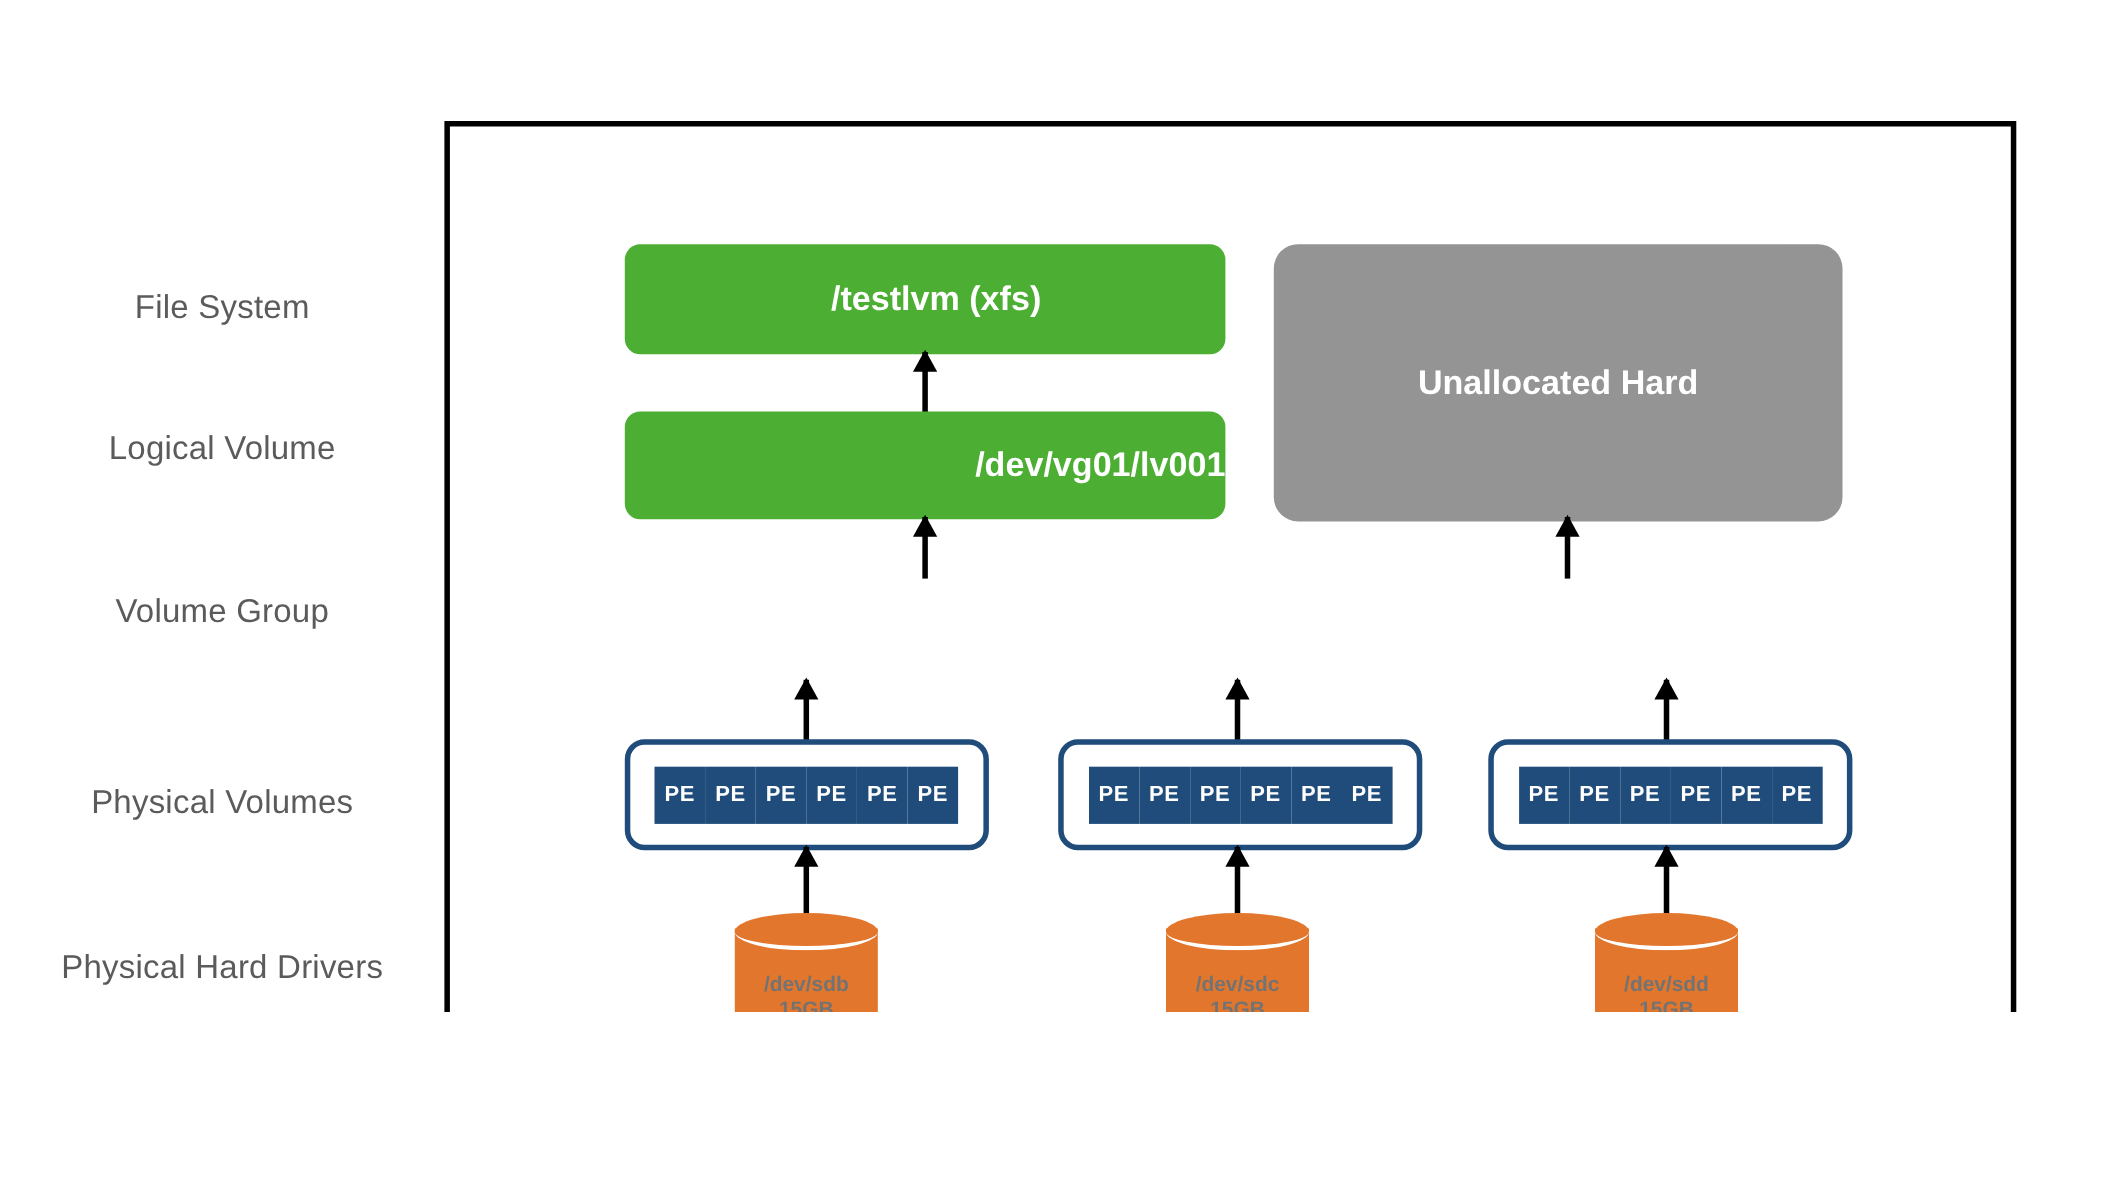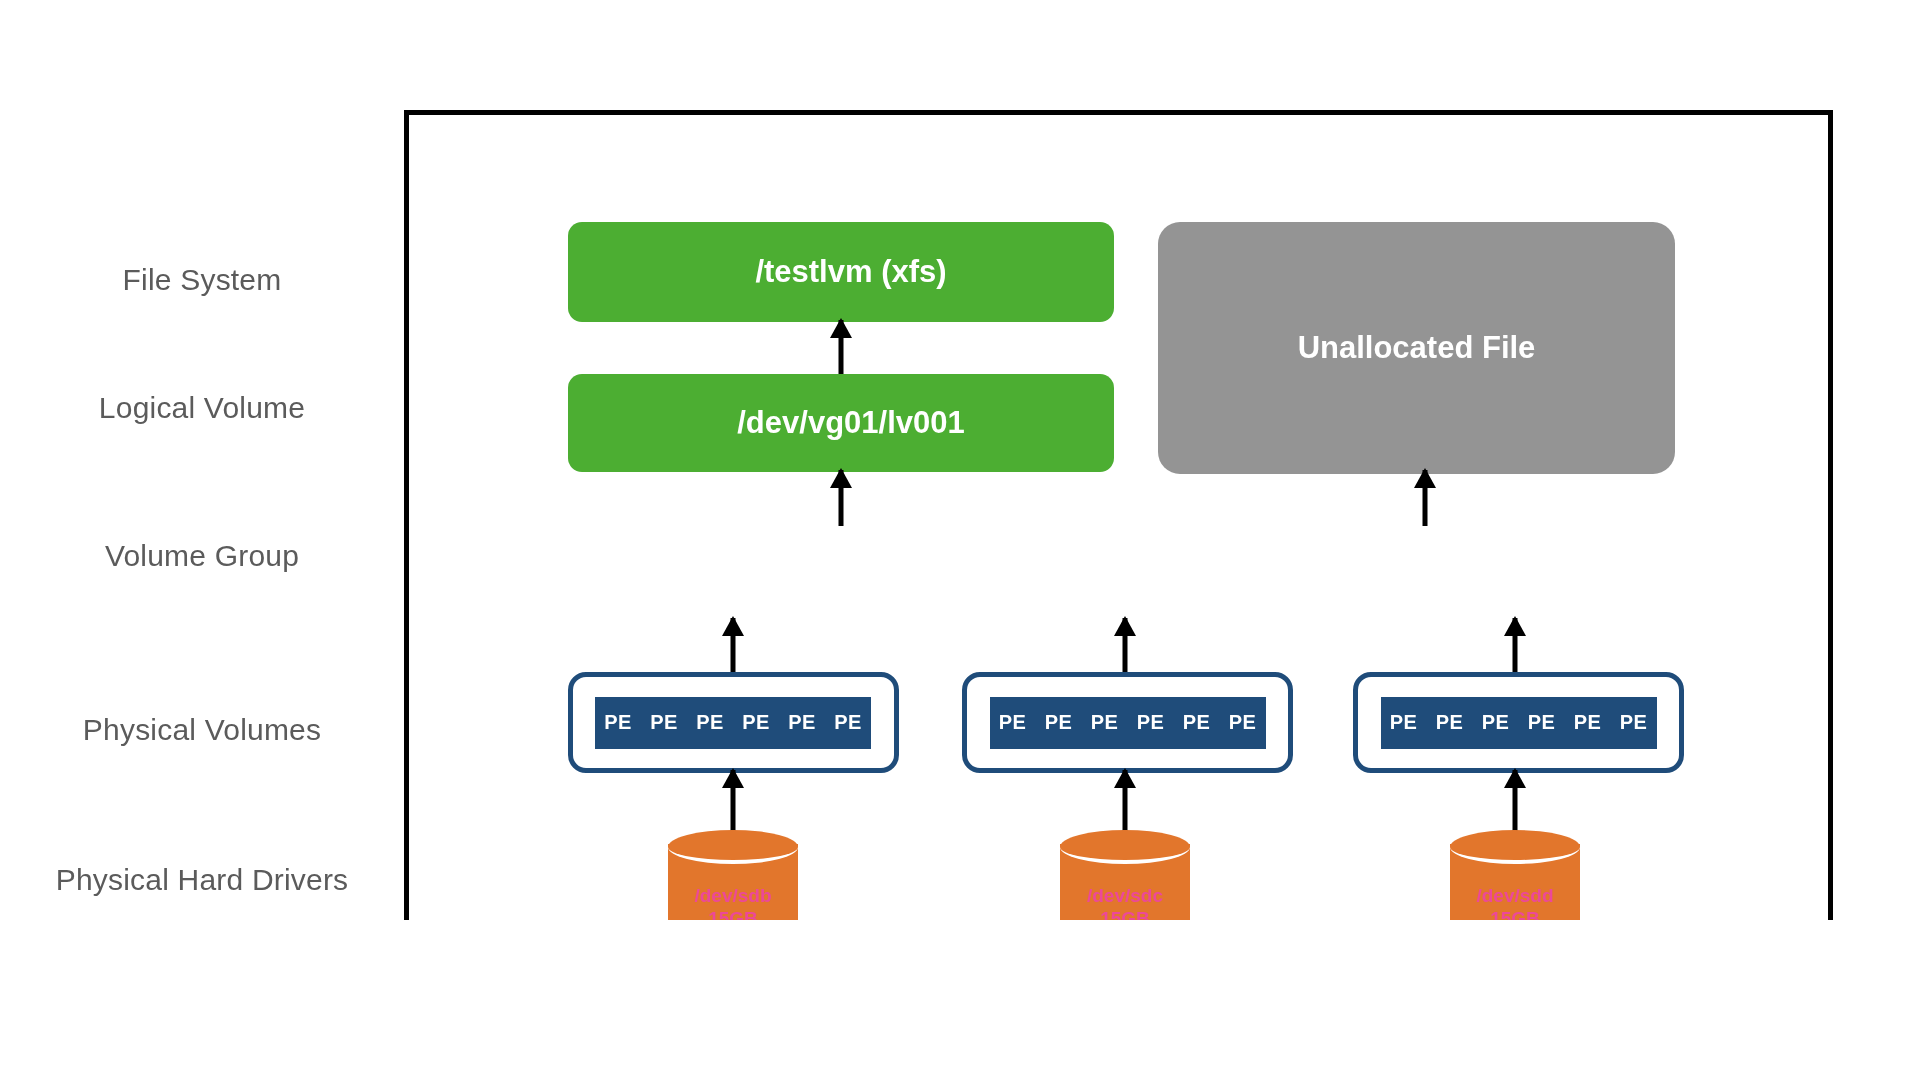--- a/index.html
+++ b/index.html
@@ -116,21 +116,21 @@
     border-radius: 50%;
     border-bottom: 4px solid #ffffff;
     box-sizing: content-box;
   }
   .cyl-label {
     position: absolute;
     left: 0;
     top: 54px;
     width: 130px;
     text-align: center;
-    color: #ec4899;
+    color: #737373;
     font-size: 19px;
     font-weight: bold;
     line-height: 1.22;
     z-index: 3;
   }
 
   
   .arrow {
     position: absolute;
   }
@@ -169,26 +169,26 @@
 
   <div class="block block-green" style="left:568px; top:222px; width:546px; height:100px;">
     <span>/testlvm (xfs)</span>
   </div>
 
   <div class="arrow" style="left:826px; top:318px; width:30px; height:60px;">
     <div class="arrow-shaft" style="height:58px;"></div>
     <div class="arrow-head"></div>
   </div>
 
-  <div class="block block-green" style="left:568px; top:374px; width:546px; height:98px;">
+  <div class="block block-green" style="left:568px; top:374px; width:546px; height:98px;justify-content:flex-end;">
     <span>/dev/vg01/lv001</span>
   </div>
 
   <div class="block block-grey" style="left:1158px; top:222px; width:517px; height:252px;">
-    <span>Unallocated File</span>
+    <span>Unallocated Hard</span>
   </div>
 
   <div class="arrow" style="left:826px; top:468px; width:30px; height:58px;">
     <div class="arrow-shaft" style="height:56px;"></div>
     <div class="arrow-head"></div>
   </div>
 
   <div class="arrow" style="left:1410px; top:468px; width:30px; height:58px;">
     <div class="arrow-shaft" style="height:56px;"></div>
     <div class="arrow-head"></div>

